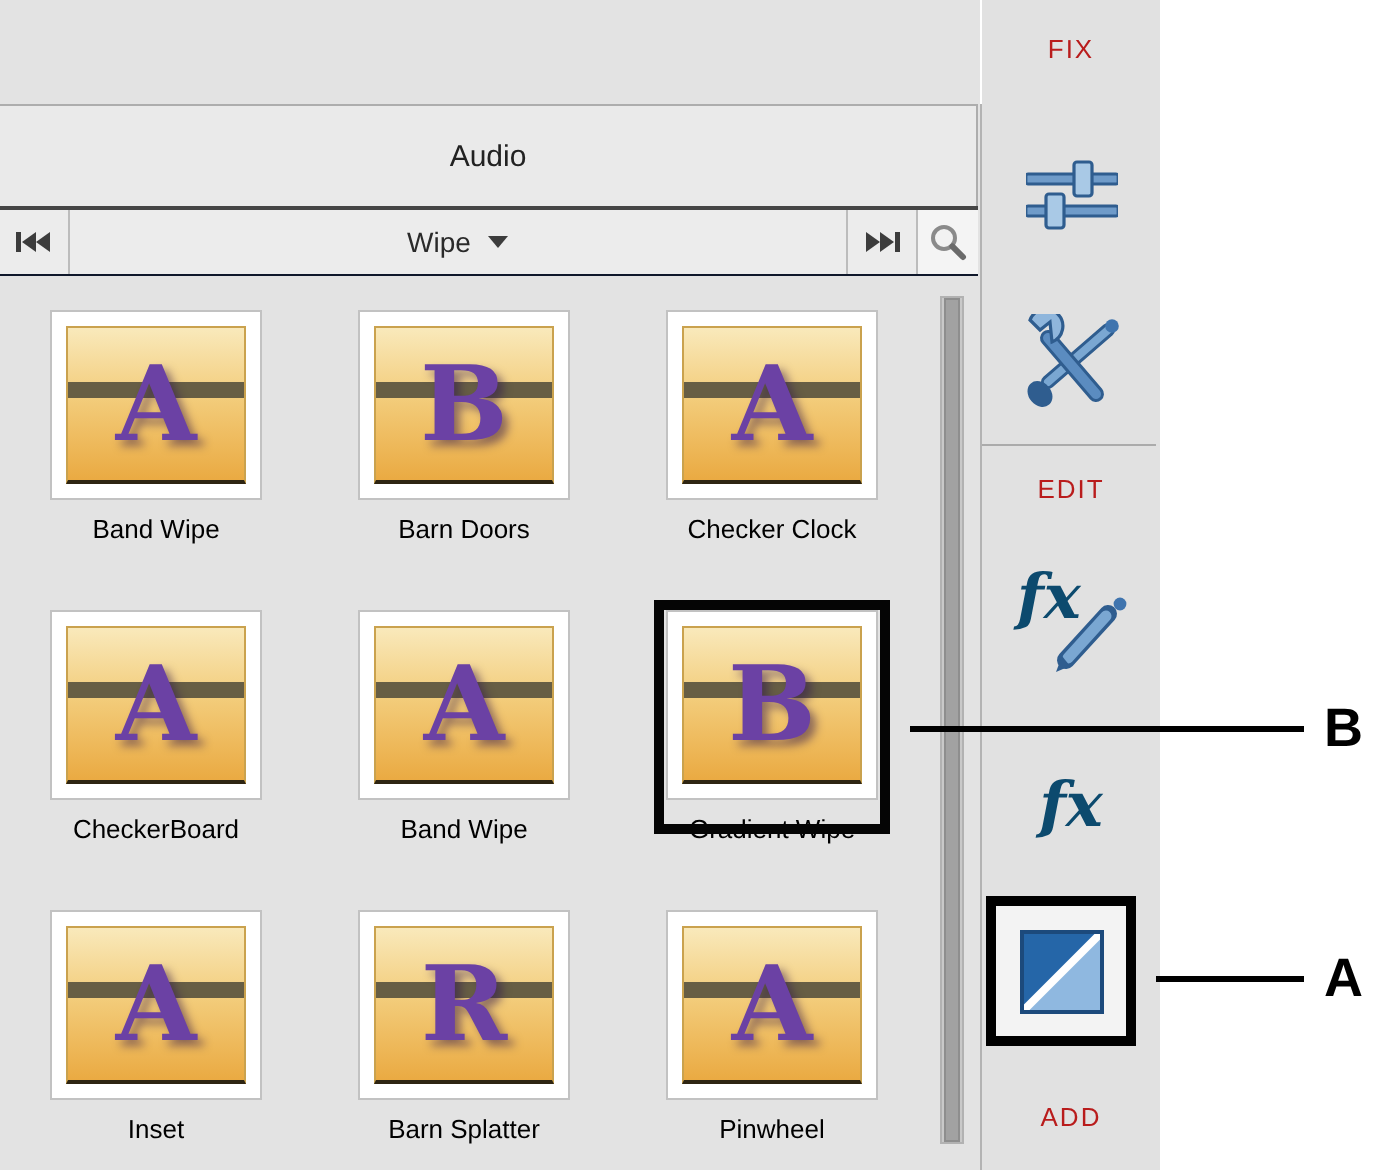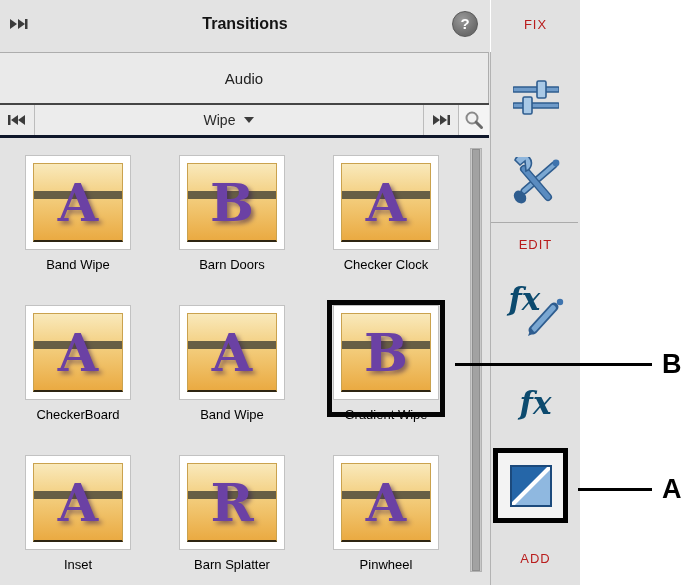--- a/index.html
+++ b/index.html
@@ -20,21 +20,21 @@
               text-align:center; line-height:24px; cursor:pointer; }
 
   
   .tabs { position:absolute; left:0; top:52px; width:489px; height:51px; display:flex; }
   .tab { flex:1; display:flex; align-items:center; justify-content:center; font-size:15px; cursor:pointer; }
   .tab.active { background:#383838; color:#ffffff; font-weight:bold; }
   .tab.inactive { background:#eaeaea; color:#222; border:1px solid #adadad; border-left:none; border-bottom:none; }
 
   
   .filterrow { position:absolute; left:0; top:103px; width:489px; height:35px; background:#ececec;
-               border-top:2px solid #454545; border-bottom:3px solid #0f172a; display:flex; }
+               border-top:2px solid #454545; border-bottom:1px solid #0f172a; display:flex; }
   .f-btn { width:35px; display:flex; align-items:center; justify-content:center; cursor:pointer; }
   .f-prev { border-right:1px solid #bcbcbc; }
   .f-next { border-left:1px solid #bcbcbc; }
   .f-search { width:31px; border-left:1px solid #bcbcbc; background:#f4f4f4; }
   .f-mid { flex:1; display:flex; align-items:center; justify-content:center; gap:9px;
            font-size:14px; color:#2a2a2a; cursor:pointer; }
   .dd-arrow { width:0; height:0; border-left:5px solid transparent; border-right:5px solid transparent;
               border-top:6px solid #3c3c3c; }
 
   
@@ -80,33 +80,20 @@
   .b-label { left:662px; top:349px; }
   .a-label { left:662px; top:474px; }
 </style>
 </head>
 <body>
 
 <div class="app">
 
   <div class="panel">
 
-    <div class="hdr">
-      <div class="collapse-btn">
-        <svg width="20" height="14" viewBox="0 0 20 14">
-          <polygon points="1,2 8,7 1,12" fill="#3c3c3c"></polygon>
-          <polygon points="9,2 16,7 9,12" fill="#3c3c3c"></polygon>
-          <rect x="16" y="2" width="2.5" height="10" fill="#3c3c3c"></rect>
-        </svg>
-      </div>
-      <div class="hdr-title">Transitions</div>
-      <div class="help-btn">
-        <span>?</span>
-      </div>
-    </div>
 
     <div class="tabs">
       <div class="tab inactive">Audio</div>
     </div>
 
     <div class="filterrow">
       <div class="f-btn f-prev">
         <svg width="18" height="12" viewBox="0 0 18 12">
           <rect x="0" y="1" width="2.5" height="10" fill="#3c3c3c"></rect>
           <polygon points="10,1 3,6 10,11" fill="#3c3c3c"></polygon>

